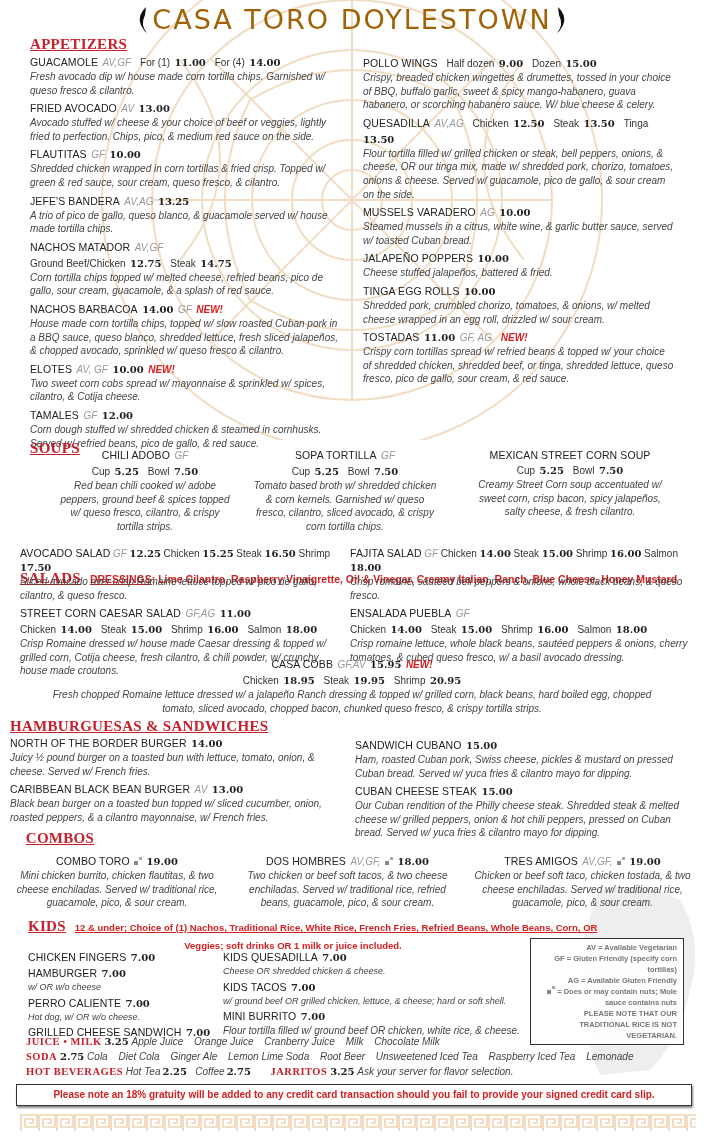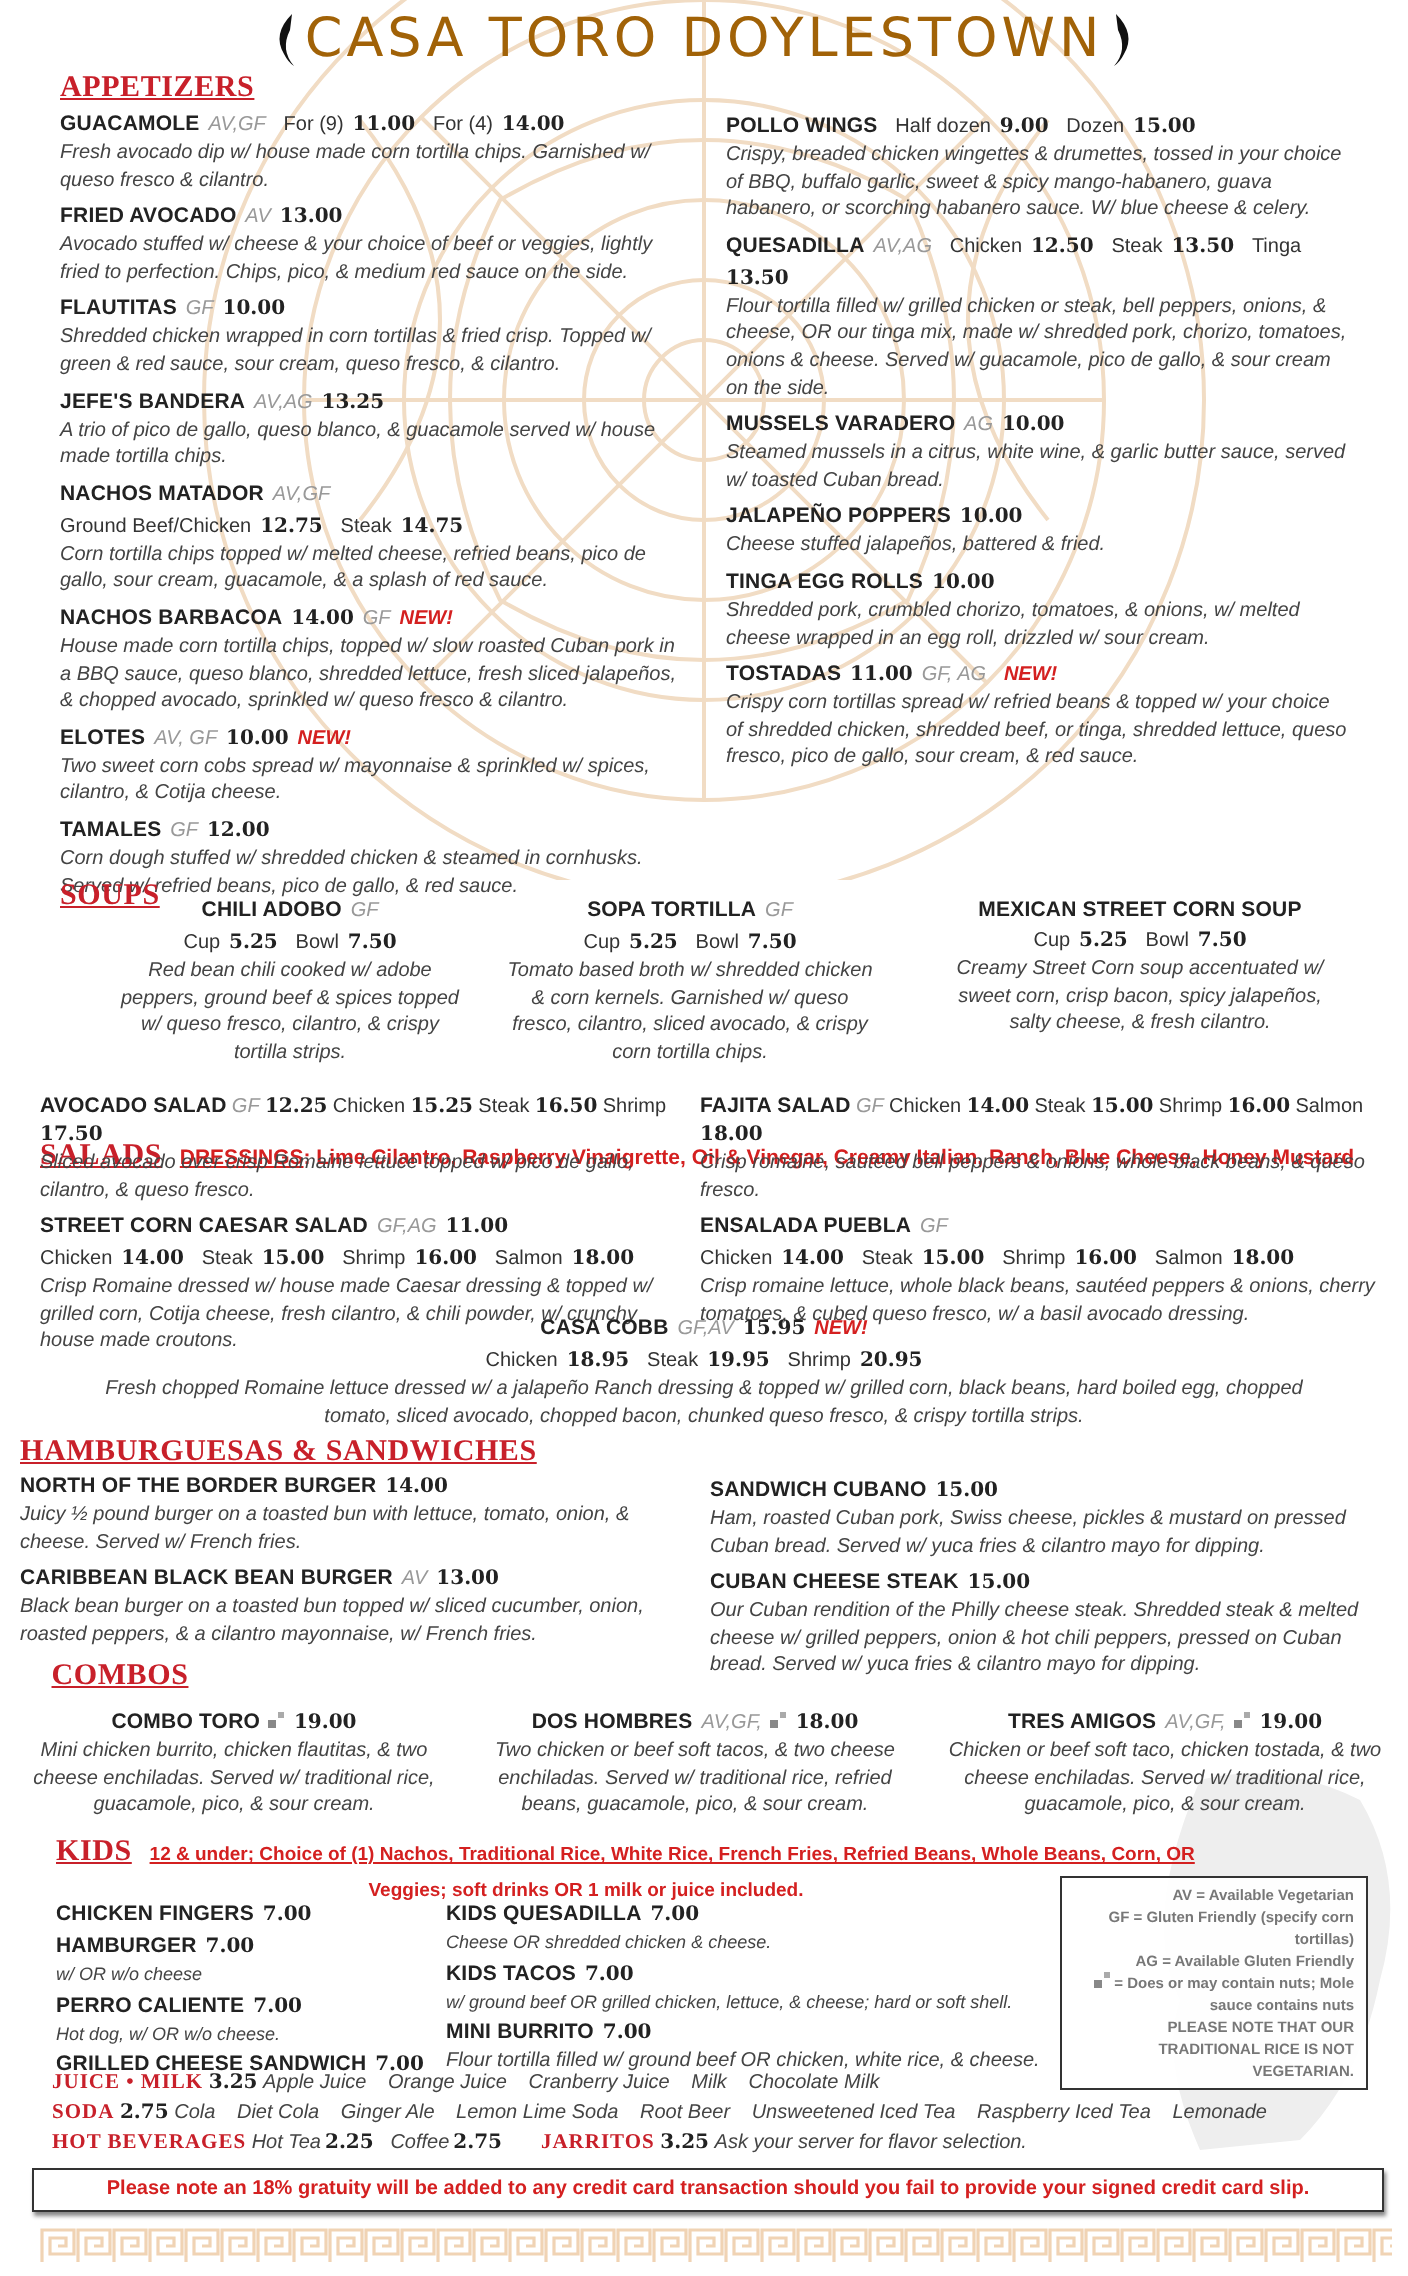--- a/index.html
+++ b/index.html
@@ -14,21 +14,21 @@
   
   .title { position: absolute; top: 2px; left: 0; width: 704px; text-align: center; height: 36px; }
   .title-text { display: inline-block; font-family: "DejaVu Sans", sans-serif; font-size: 27px; letter-spacing: 2px; color: #a16207; font-weight: normal; line-height: 36px; vertical-align: middle; }
   .horn { display: inline-block; vertical-align: middle; width: 12px; height: 30px; }
 
   
   .sec-h { font-family: "Liberation Serif", serif; font-weight: bold; font-size: 15px; color: #c8202a; text-decoration: underline; letter-spacing: 0.3px; }
 
   .col { position: absolute; }
   .item { margin-bottom: 3px; }
-  .iname { font-weight: bold; font-size: 10.5px; color: #222; letter-spacing: 0.1px; }
+  .iname { font-weight: normal; font-size: 10.5px; color: #222; letter-spacing: 0.1px; }
   .tag { font-style: italic; font-size: 10px; color: #999; }
   .price { font-weight: bold; font-size: 10px; color: #222; font-family: "DejaVu Serif", serif; }
   .plabel { font-size: 10px; color: #333; }
   .new { font-style: italic; font-weight: bold; color: #d42020; font-size: 10px; }
   .desc { font-style: italic; font-size: 10px; color: #444; line-height: 13.6px; }
   .line { line-height: 14px; }
 
   .center { text-align: center; }
   .nut { display: inline-block; width: 8px; height: 8px; vertical-align: baseline; position: relative; }
   .nut::before { content: ""; position: absolute; left: 0; bottom: 0; width: 4px; height: 4px; background: #888; }
@@ -75,21 +75,21 @@
     <span class="title-text">CASA TORO DOYLESTOWN</span>
     <svg class="horn" viewBox="0 0 12 30">
         <path d="M2 2 Q12 12 6 22 Q4 26 1 28 Q8 20 3 10 Z" fill="#111"></path>
       </svg>
   </div>
 
   <div class="col" style="left:30px; top:36px; width:310px;">
     <div class="sec-h" style="margin-bottom:1px;">APPETIZERS</div>
 
     <div class="item">
-      <div class="line"><span class="iname">GUACAMOLE</span> <span class="tag">AV,GF</span>&nbsp; <span class="plabel">For (9)</span> <span class="price">11.00</span>&nbsp; <span class="plabel">For (4)</span> <span class="price">14.00</span></div>
+      <div class="line"><span class="iname">GUACAMOLE</span> <span class="tag">AV,GF</span>&nbsp; <span class="plabel">For (1)</span> <span class="price">11.00</span>&nbsp; <span class="plabel">For (4)</span> <span class="price">14.00</span></div>
       <div class="desc">Fresh avocado dip w/ house made corn tortilla chips.  Garnished w/ queso fresco &amp; cilantro.</div>
     </div>
     <div class="item">
       <div class="line"><span class="iname">FRIED AVOCADO</span> <span class="tag">AV</span> <span class="price">13.00</span></div>
       <div class="desc">Avocado stuffed w/ cheese &amp; your choice of beef or veggies, lightly fried to perfection. Chips, pico, &amp; medium red sauce on the side.</div>
     </div>
     <div class="item">
       <div class="line"><span class="iname">FLAUTITAS</span> <span class="tag">GF</span> <span class="price">10.00</span></div>
       <div class="desc">Shredded chicken wrapped in corn tortillas &amp; fried crisp. Topped w/ green &amp; red sauce, sour cream, queso fresco, &amp; cilantro.</div>
     </div>

